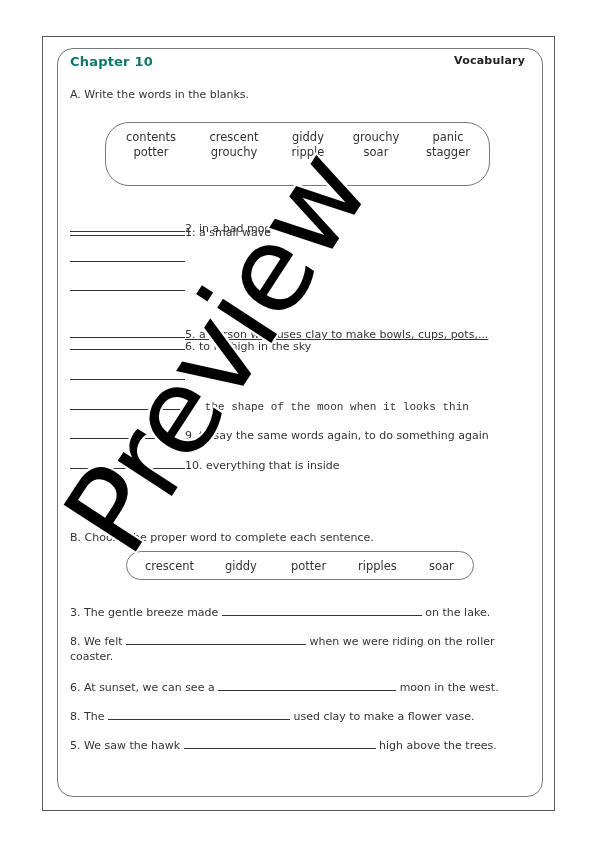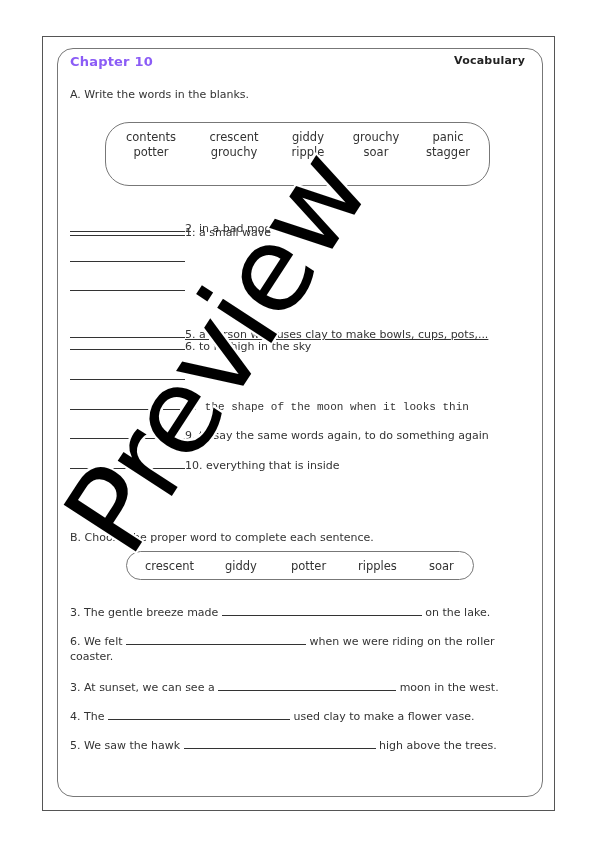--- a/index.html
+++ b/index.html
@@ -2,21 +2,21 @@
 <html><head>
 <meta charset="utf-8">
 <style>
   html, body { margin:0; padding:0; background:#ffffff; }
   body { width:600px; height:846px; position:relative; overflow:hidden;
          font-family:"DejaVu Sans", "Liberation Sans", sans-serif; color:#2a2a2a; }
   .outer-frame { position:absolute; left:42px; top:36px; width:513px; height:775px;
                  border:1px solid #555; box-sizing:border-box; }
   .inner-box { position:absolute; left:57px; top:48px; width:486px; height:749px;
                border:1.3px solid #777; border-radius:16px; box-sizing:border-box; }
-  .chapter { position:absolute; left:70px; top:54px; font-size:13px; font-weight:bold; color:#8b5cf6; letter-spacing:0.2px; }
+  .chapter { position:absolute; left:70px; top:54px; font-size:13px; font-weight:bold; color:#0f766e; letter-spacing:0.2px; }
   .vocab { position:absolute; right:75px; top:54px; font-size:11px; font-weight:bold; color:#222; letter-spacing:0.2px; }
   .instr { position:absolute; left:70px; font-size:11px; color:#333; }
   .wordbank-a { position:absolute; left:105px; top:122px; width:385px; height:64px;
                 border:1.3px solid #777; border-radius:24px; box-sizing:border-box; }
   .wb-col { position:absolute; top:7px; text-align:center; font-size:11.5px; line-height:15px; color:#333; }
   .def-row { position:absolute; left:70px; font-size:11px; color:#333; white-space:nowrap; }
   .def-row .blank { display:inline-block; width:115px; border-bottom:1px solid #333; height:11px; vertical-align:baseline; }
   .wordbank-b { position:absolute; left:126px; top:551px; width:348px; height:29px;
                 border:1.3px solid #777; border-radius:15px; box-sizing:border-box; }
   .wb-b-item { position:absolute; top:7px; font-size:11.5px; color:#333; }
@@ -77,18 +77,18 @@
 
 <div class="wordbank-b">
   <span class="wb-b-item" style="left:18px;">crescent</span>
   <span class="wb-b-item" style="left:98px;">giddy</span>
   <span class="wb-b-item" style="left:164px;">potter</span>
   <span class="wb-b-item" style="left:231px;">ripples</span>
   <span class="wb-b-item" style="left:302px;">soar</span>
 </div>
 
 <div class="sent" style="top:604px;"><span>3. The gentle breeze made</span> <span class="blank" style="width:200px;"></span> <span>on the lake.</span></div>
-<div class="sent sent-wrap" style="top:633px;"><span>6. We felt</span> <span class="blank" style="width:180px;"></span> <span>when we were riding on the roller coaster.</span></div>
-<div class="sent" style="top:679px;"><span>3. At sunset, we can see a</span> <span class="blank" style="width:178px;"></span> <span>moon in the west.</span></div>
-<div class="sent" style="top:708px;"><span>4. The</span> <span class="blank" style="width:182px;"></span> <span>used clay to make a flower vase.</span></div>
+<div class="sent sent-wrap" style="top:633px;"><span>8. We felt</span> <span class="blank" style="width:180px;"></span> <span>when we were riding on the roller coaster.</span></div>
+<div class="sent" style="top:679px;"><span>6. At sunset, we can see a</span> <span class="blank" style="width:178px;"></span> <span>moon in the west.</span></div>
+<div class="sent" style="top:708px;"><span>8. The</span> <span class="blank" style="width:182px;"></span> <span>used clay to make a flower vase.</span></div>
 <div class="sent" style="top:737px;"><span>5. We saw the hawk</span> <span class="blank" style="width:192px;"></span> <span>high above the trees.</span></div>
 
 <div class="watermark">Preview</div>
 
 </body></html>

